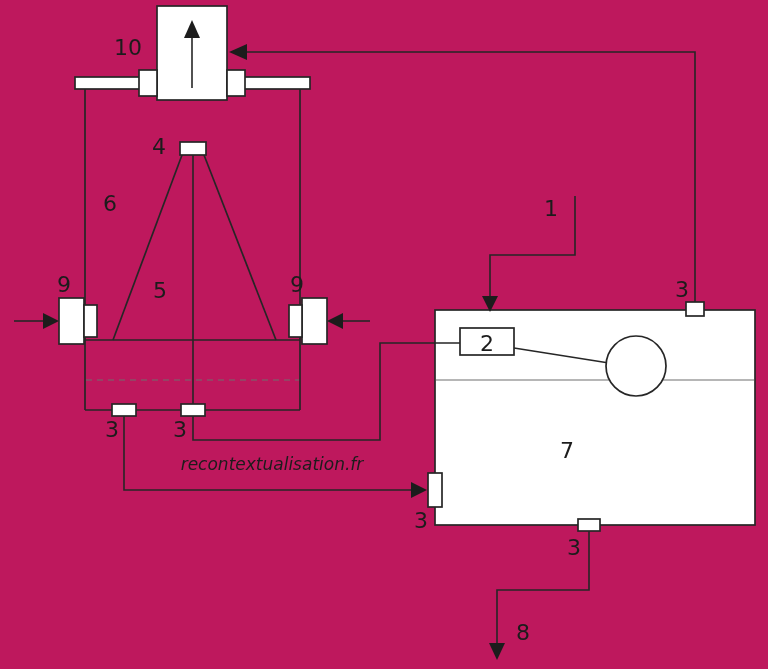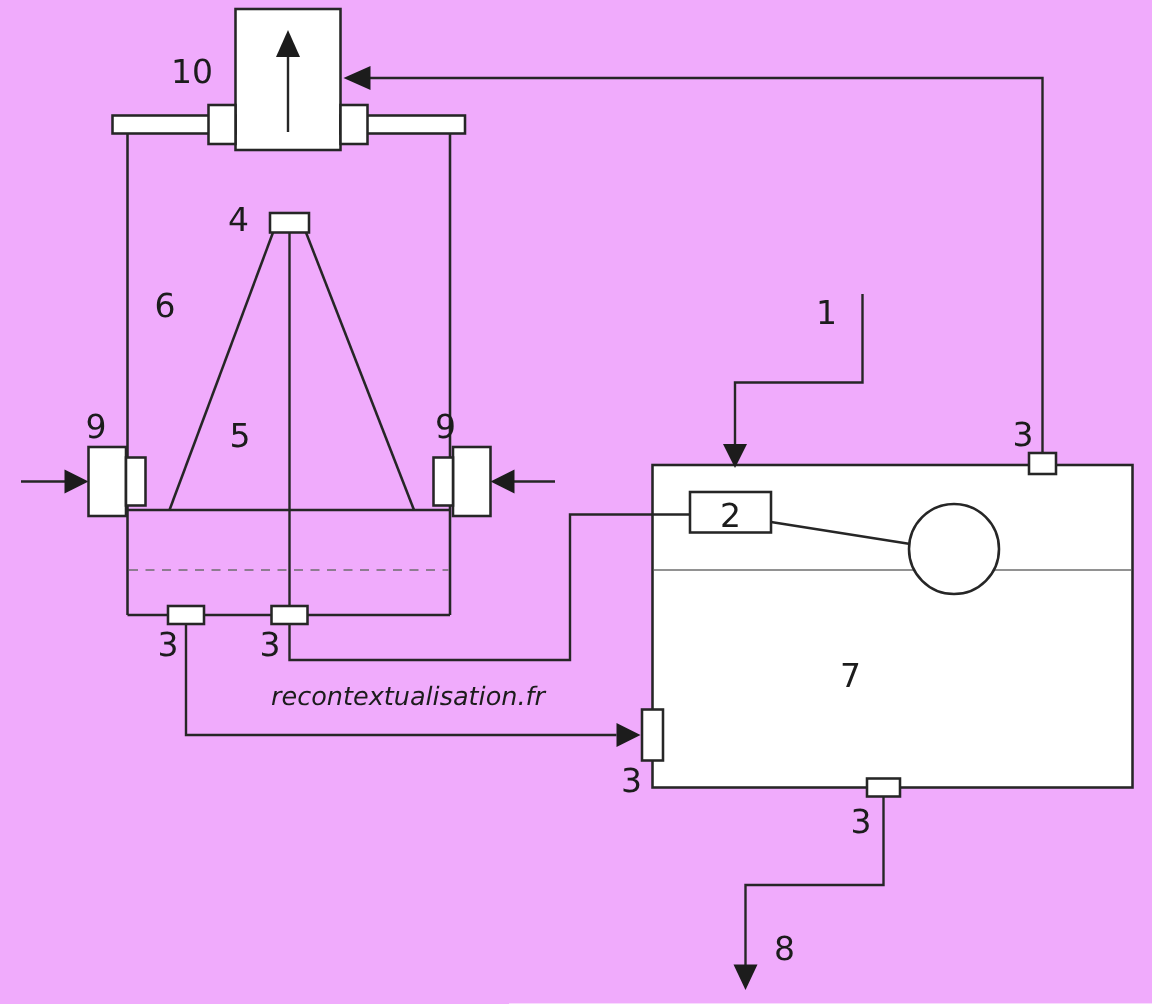--- a/index.html
+++ b/index.html
@@ -1,16 +1,16 @@
 <!DOCTYPE html>
 <html><head>
 <meta charset="utf-8">
 <style>
   html,body{margin:0;padding:0;background:#fff;}
-  .stage{position:relative;width:768px;height:669px;background:#f0abfc;overflow:hidden;}
+  .stage{position:relative;width:768px;height:669px;background:#be185d;overflow:hidden;}
   svg{display:block;font-family:"DejaVu Sans", sans-serif;}
   .lbl{font-size:22px;fill:#1c1c1c;}
   .wm{font-size:17px;font-style:italic;fill:#1c1c1c;}
   .ln{stroke:#262626;stroke-width:1.7;fill:none;}
   .pipe{stroke:#262626;stroke-width:1.6;fill:none;}
   .thin{stroke:#6e6e6e;stroke-width:1.1;fill:none;}
   .boxw{fill:#ffffff;stroke:#262626;stroke-width:1.7;}
   .head{fill:#1c1c1c;stroke:none;}
 </style>
 </head>

